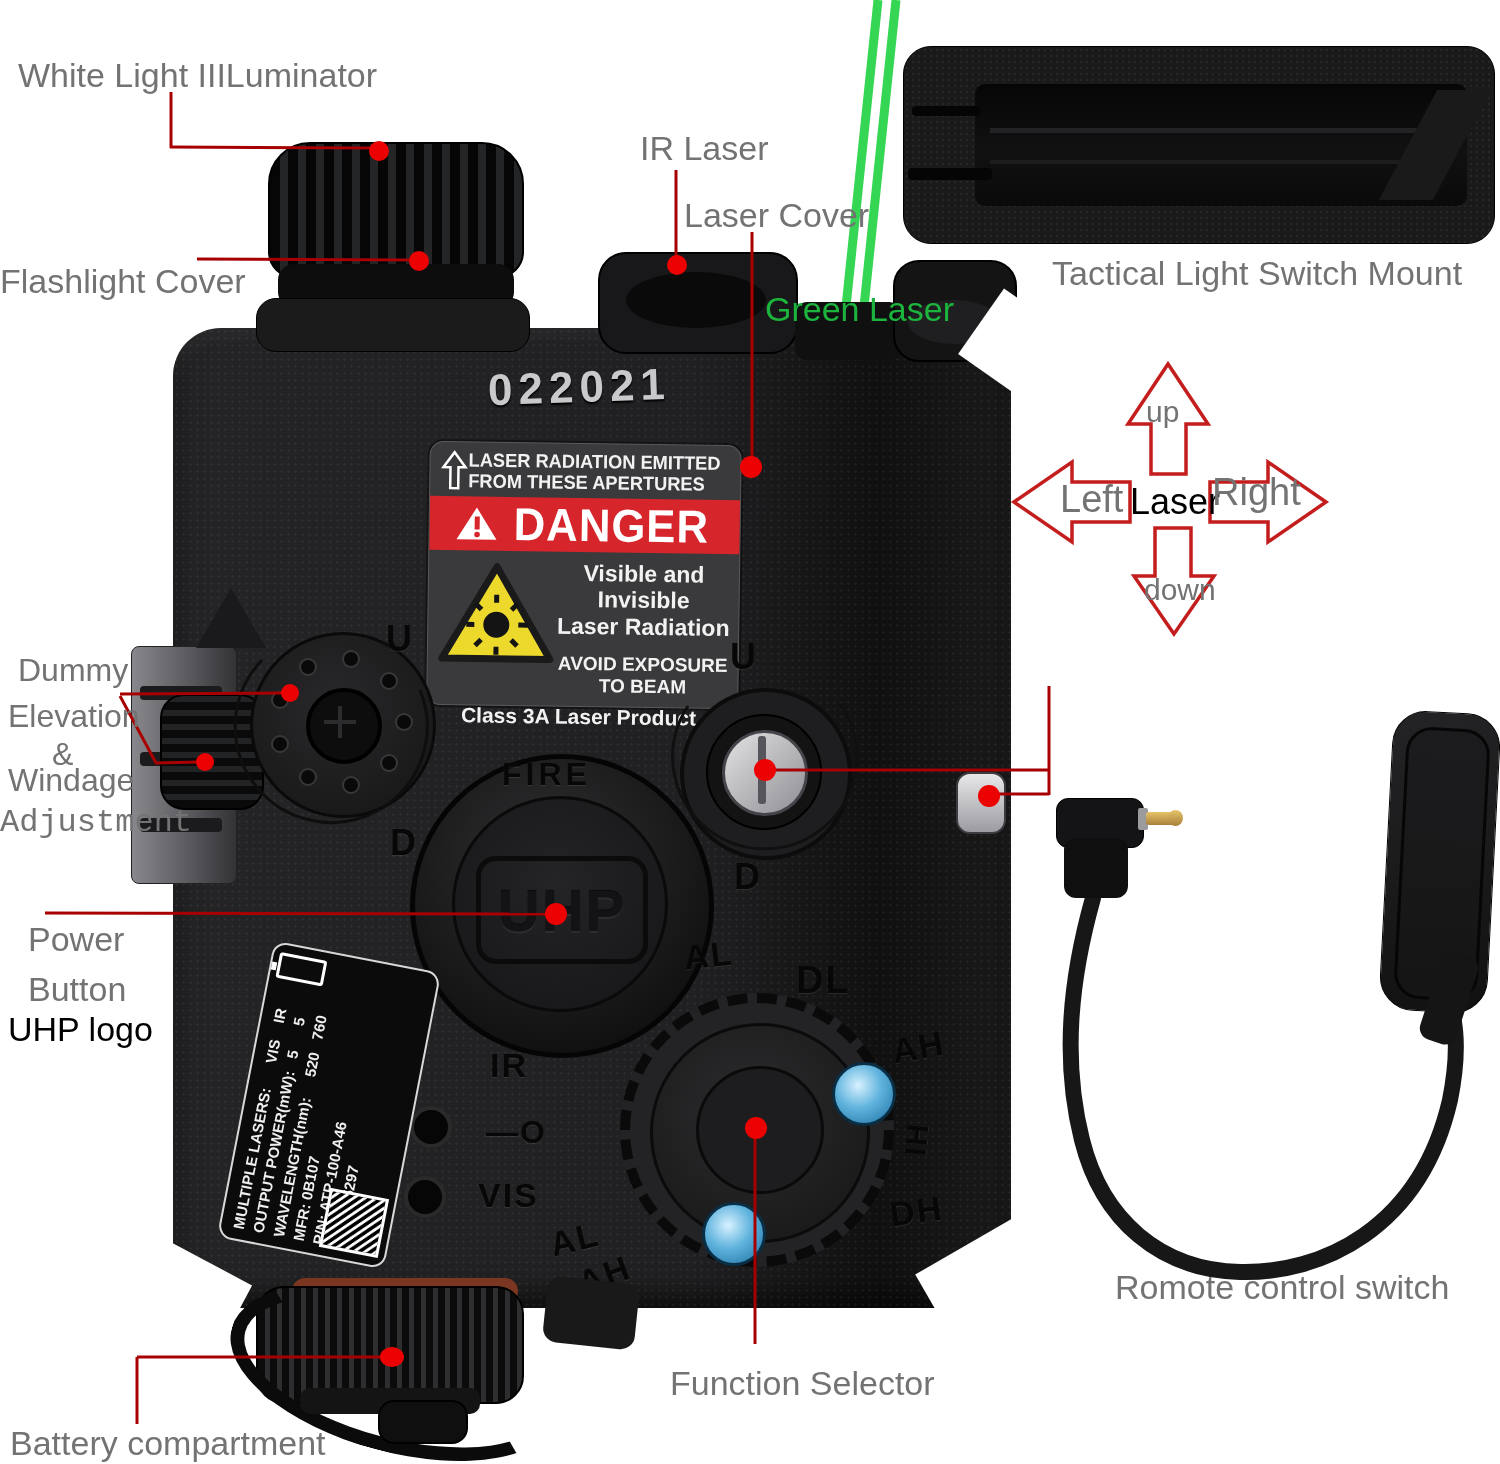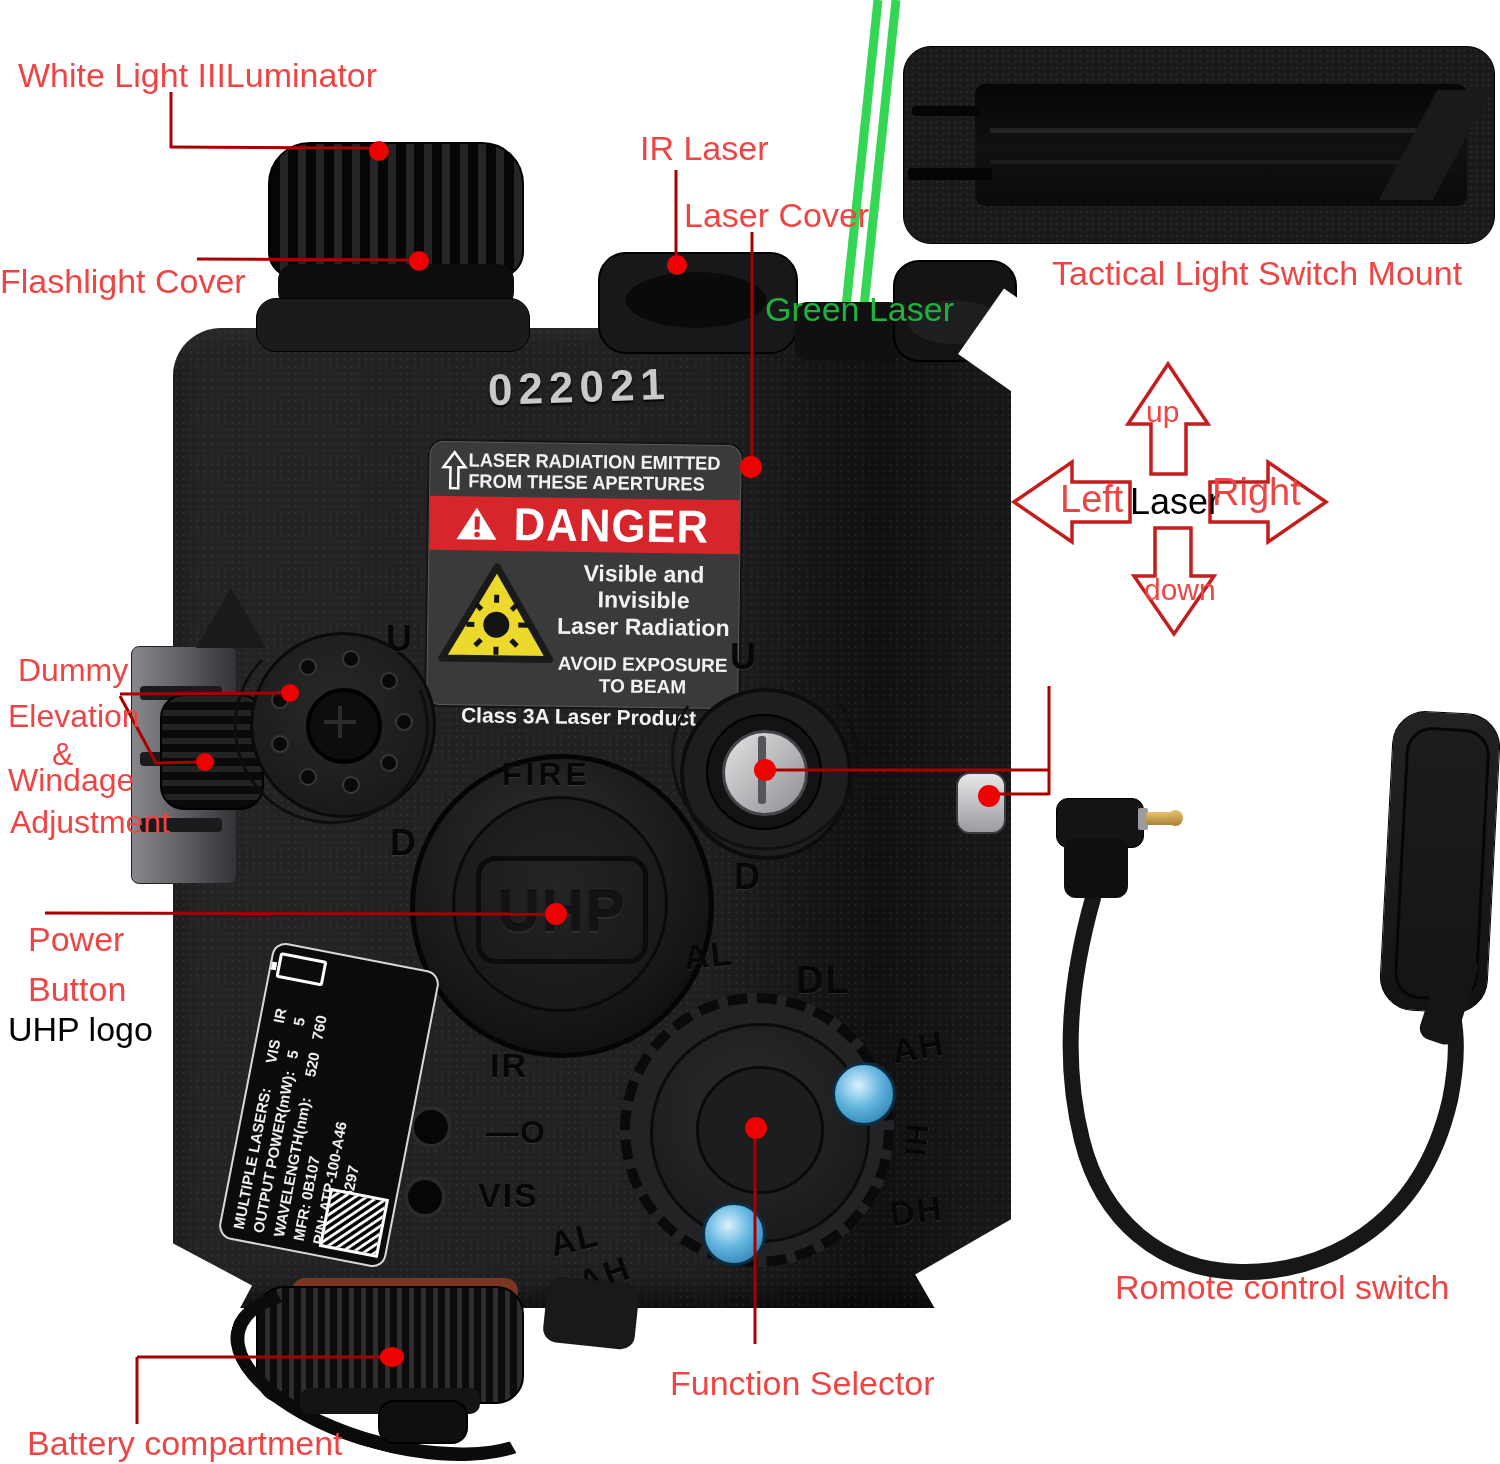--- a/index.html
+++ b/index.html
@@ -1,19 +1,19 @@
 <!DOCTYPE html>
 <html><head>
 <meta charset="utf-8">
 <style>
   html,body{margin:0;padding:0;background:#ffffff;}
   .stage{position:relative;width:1500px;height:1464px;background:#fff;overflow:hidden;
          font-family:"Liberation Sans",sans-serif;}
   .abs{position:absolute;}
-  .lbl{position:absolute;color:#ef4444;font-size:34px;line-height:1.05;white-space:nowrap;}
+  .lbl{position:absolute;color:#737373;font-size:34px;line-height:1.05;white-space:nowrap;}
   .lbl.red{color:#000000;}
   .lbl.green{color:#1db43e;}
   .eng{position:absolute;font-weight:bold;color:#070707;letter-spacing:2px;
        text-shadow:0 1px 1px rgba(255,255,255,0.10);}
   svg{position:absolute;left:0;top:0;}
   .leaderline{stroke:#a80000;stroke-width:3;fill:none;}
   .leaderdot{fill:#ec0202;stroke:none;}
   .sticker{position:absolute;left:428px;top:443px;width:310px;height:262px;border-radius:14px;
            background:#3a3a3c;border:1px solid #5a5a5c;transform:rotate(0.8deg);color:#f2f2f2;
            box-shadow:0 0 0 2px rgba(0,0,0,0.4);}
@@ -290,21 +290,21 @@
   <span class="lbl" style="left:18px;top:58px;">White Light IIILuminator</span>
   <span class="lbl" style="left:0px;top:264px;">Flashlight Cover</span>
   <span class="lbl" style="left:640px;top:131px;">IR Laser</span>
   <span class="lbl" style="left:684px;top:198px;">Laser Cover</span>
   <span class="lbl green" style="left:765px;top:292px;">Green Laser</span>
   <span class="lbl" style="left:1052px;top:256px;">Tactical Light Switch Mount</span>
   <span class="lbl" style="left:18px;top:654px;font-size:32px;">Dummy</span>
   <span class="lbl" style="left:8px;top:700px;font-size:32px;">Elevation</span>
   <span class="lbl" style="left:52px;top:738px;font-size:32px;">&amp;</span>
   <span class="lbl" style="left:8px;top:764px;font-size:32px;">Windage</span>
-  <span class="lbl" style="left:10px;top:806px;font-size:32px;">Adjustment</span>
+  <span class="lbl" style="left:0;top:806px;font-size:32px;font-family:Liberation Mono, monospace;">Adjustment</span>
   <span class="lbl" style="left:28px;top:922px;">Power</span>
   <span class="lbl" style="left:28px;top:972px;">Button</span>
   <span class="lbl red" style="left:8px;top:1012px;">UHP logo</span>
-  <span class="lbl" style="left:27px;top:1426px;">Battery compartment</span>
+  <span class="lbl" style="left:10px;top:1426px;">Battery compartment</span>
   <span class="lbl" style="left:1115px;top:1270px;">Romote control switch</span>
   <span class="lbl" style="left:670px;top:1366px;">Function Selector</span>
 
 </div>
 
 </body></html>

